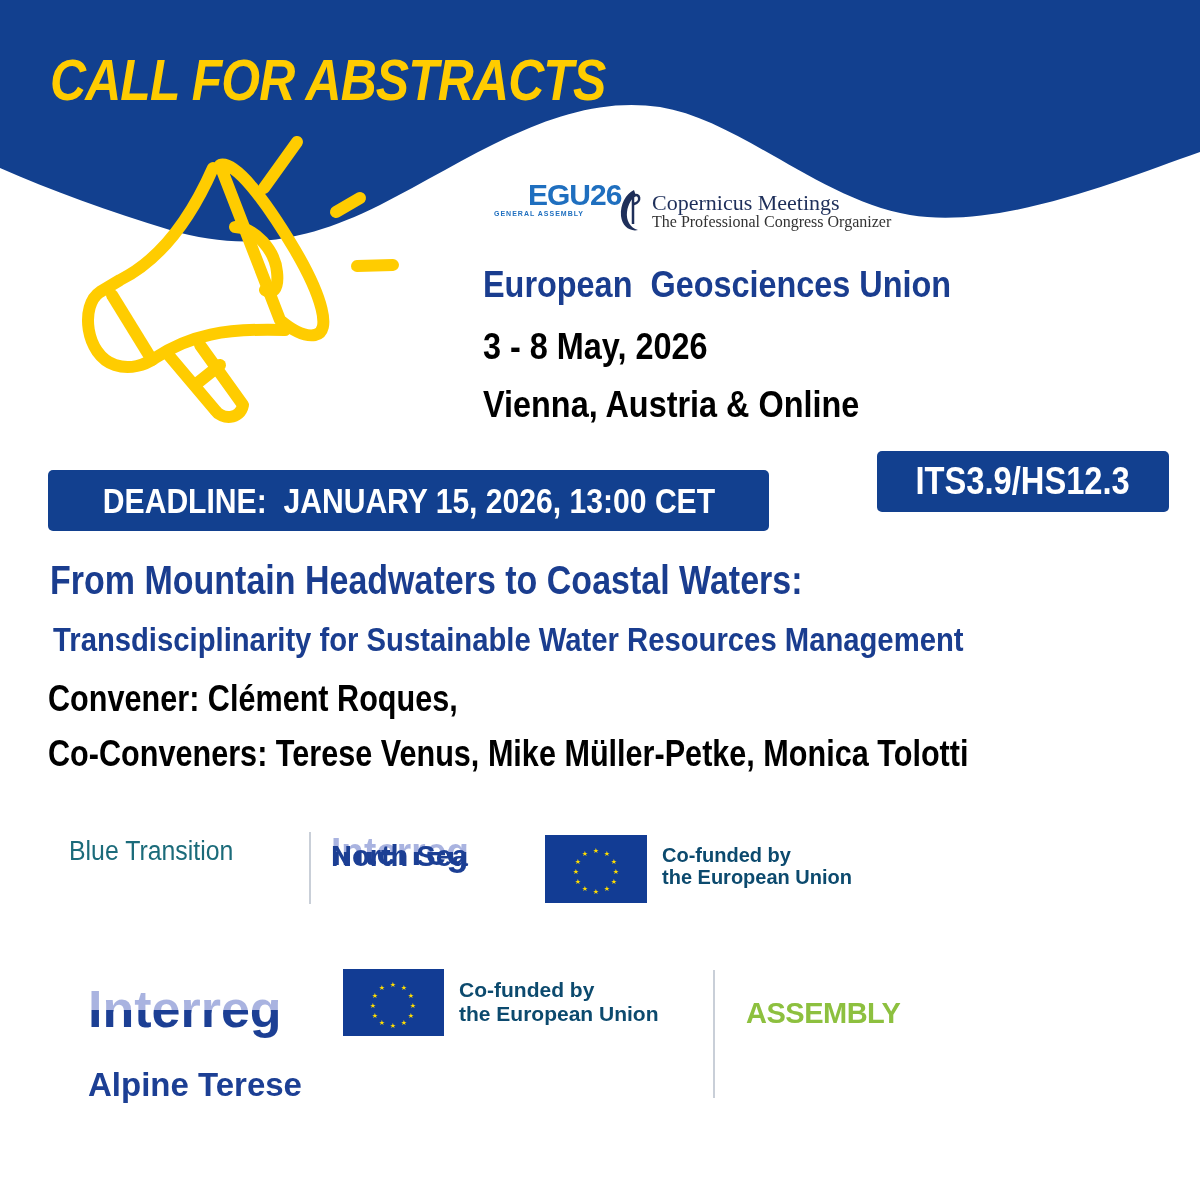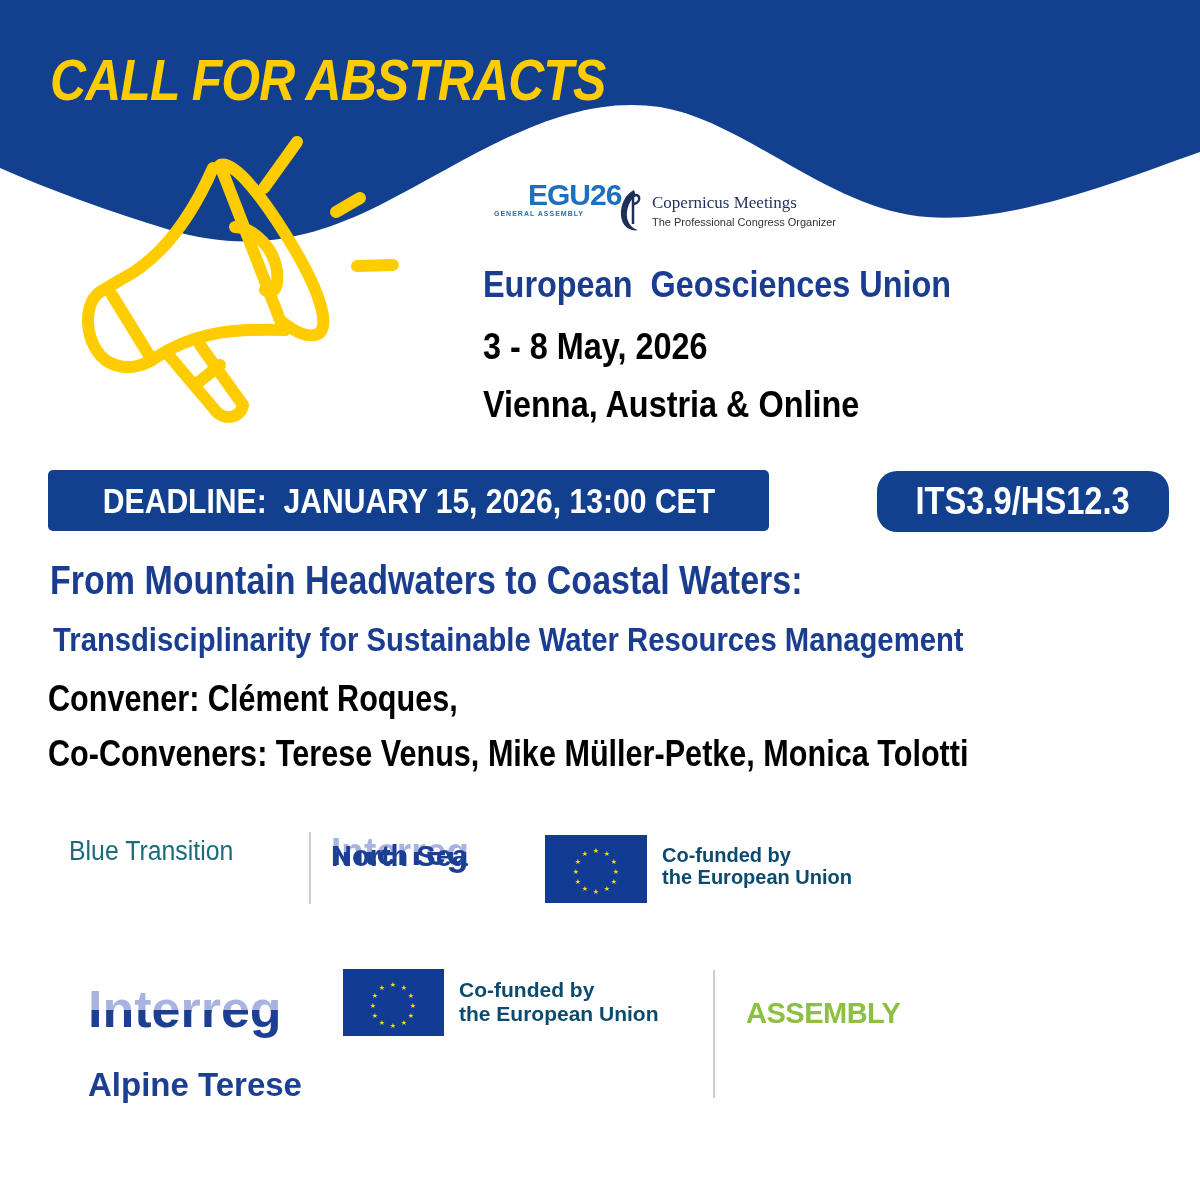--- a/index.html
+++ b/index.html
@@ -11,33 +11,33 @@
       left: 50px; top: 46px; font-size: 58px; font-weight: bold; font-style: italic;
       color: #ffcc00; letter-spacing: -1px; transform: scaleX(0.86); transform-origin: left top;
       white-space: nowrap;
     }
     .megaphone { left: 60px; top: 120px; width: 360px; height: 320px; }
     .egu { left: 484px; top: 180px; }
     .egu-main { font-size: 30px; font-weight: bold; color: #1f6fbf; line-height: 30px; letter-spacing: -1px; margin-left: 44px; }
     .egu-sub { font-size: 7px; font-weight: bold; color: #1f6fbf; letter-spacing: 1px; margin-left: 10px; }
     .cop { left: 616px; top: 186px; display: flex; align-items: center; }
     .cop-logo { width: 26px; height: 48px; margin-right: 10px; }
-    .cop-main { font-family: "Liberation Serif", serif; font-size: 17px; color: #1e2f5a; line-height: 24px; }
-    .cop-sub { font-size: 11px; color: #333; line-height: 14px; }
+    .cop-main { font-family: "Liberation Serif", serif; font-size: 22px; color: #1e2f5a; line-height: 24px; }
+    .cop-sub { font-size: 16px; color: #333; line-height: 14px; font-family: Liberation Serif, serif; }
     .info { left: 483px; font-weight: bold; white-space: nowrap; }
     .egu-union { top: 264px; font-size: 36px; color: #1a3d8f; transform: scaleX(0.9); transform-origin: left; }
     .dates { top: 326px; font-size: 36px; color: #000; transform: scaleX(0.9); transform-origin: left; }
     .place { top: 384px; font-size: 36px; color: #000; transform: scaleX(0.9); transform-origin: left; }
     .badge {
       background: #12408f; color: #fff; font-weight: bold; border-radius: 5px;
       display: flex; align-items: center; justify-content: center; white-space: nowrap;
     }
     .deadline { left: 48px; top: 470px; width: 721px; height: 61px; font-size: 35px; }
     .deadline span, .session span { display: inline-block; transform: scaleX(0.86); }
-    .session { left: 877px; top: 471px; width: 292px; height: 61px; font-size: 38px; border-radius: 20px; }
+    .session { left: 877px; top: 451px; width: 292px; height: 61px; font-size: 38px; }
     .h1 { left: 50px; top: 558px; font-size: 40px; font-weight: bold; color: #1a3d8f; white-space: nowrap; transform: scaleX(0.85); transform-origin: left; }
     .h2 { left: 53px; top: 620px; font-size: 34px; font-weight: bold; color: #1a3d8f; white-space: nowrap; transform: scaleX(0.86); transform-origin: left; }
     .conv { left: 48px; top: 678px; font-size: 36px; font-weight: bold; color: #000; white-space: nowrap; transform: scaleX(0.85); transform-origin: left; }
     .coconv { left: 48px; top: 733px; font-size: 36px; font-weight: bold; color: #000; white-space: nowrap; transform: scaleX(0.85); transform-origin: left; }
     .blue-trans { left: 69px; top: 836px; font-size: 27px; color: #1b6b7a; white-space: nowrap; transform: scaleX(0.92); transform-origin: left; }
     .vline { width: 2px; background: #c9cfd8; }
     .interreg { font-weight: bold; white-space: nowrap; line-height: 1; }
     .interreg-word {
       background: linear-gradient(to bottom, #a9b3e0 0%, #a9b3e0 52%, #1c3f94 52%, #1c3f94 100%);
       -webkit-background-clip: text; background-clip: text; color: transparent;

